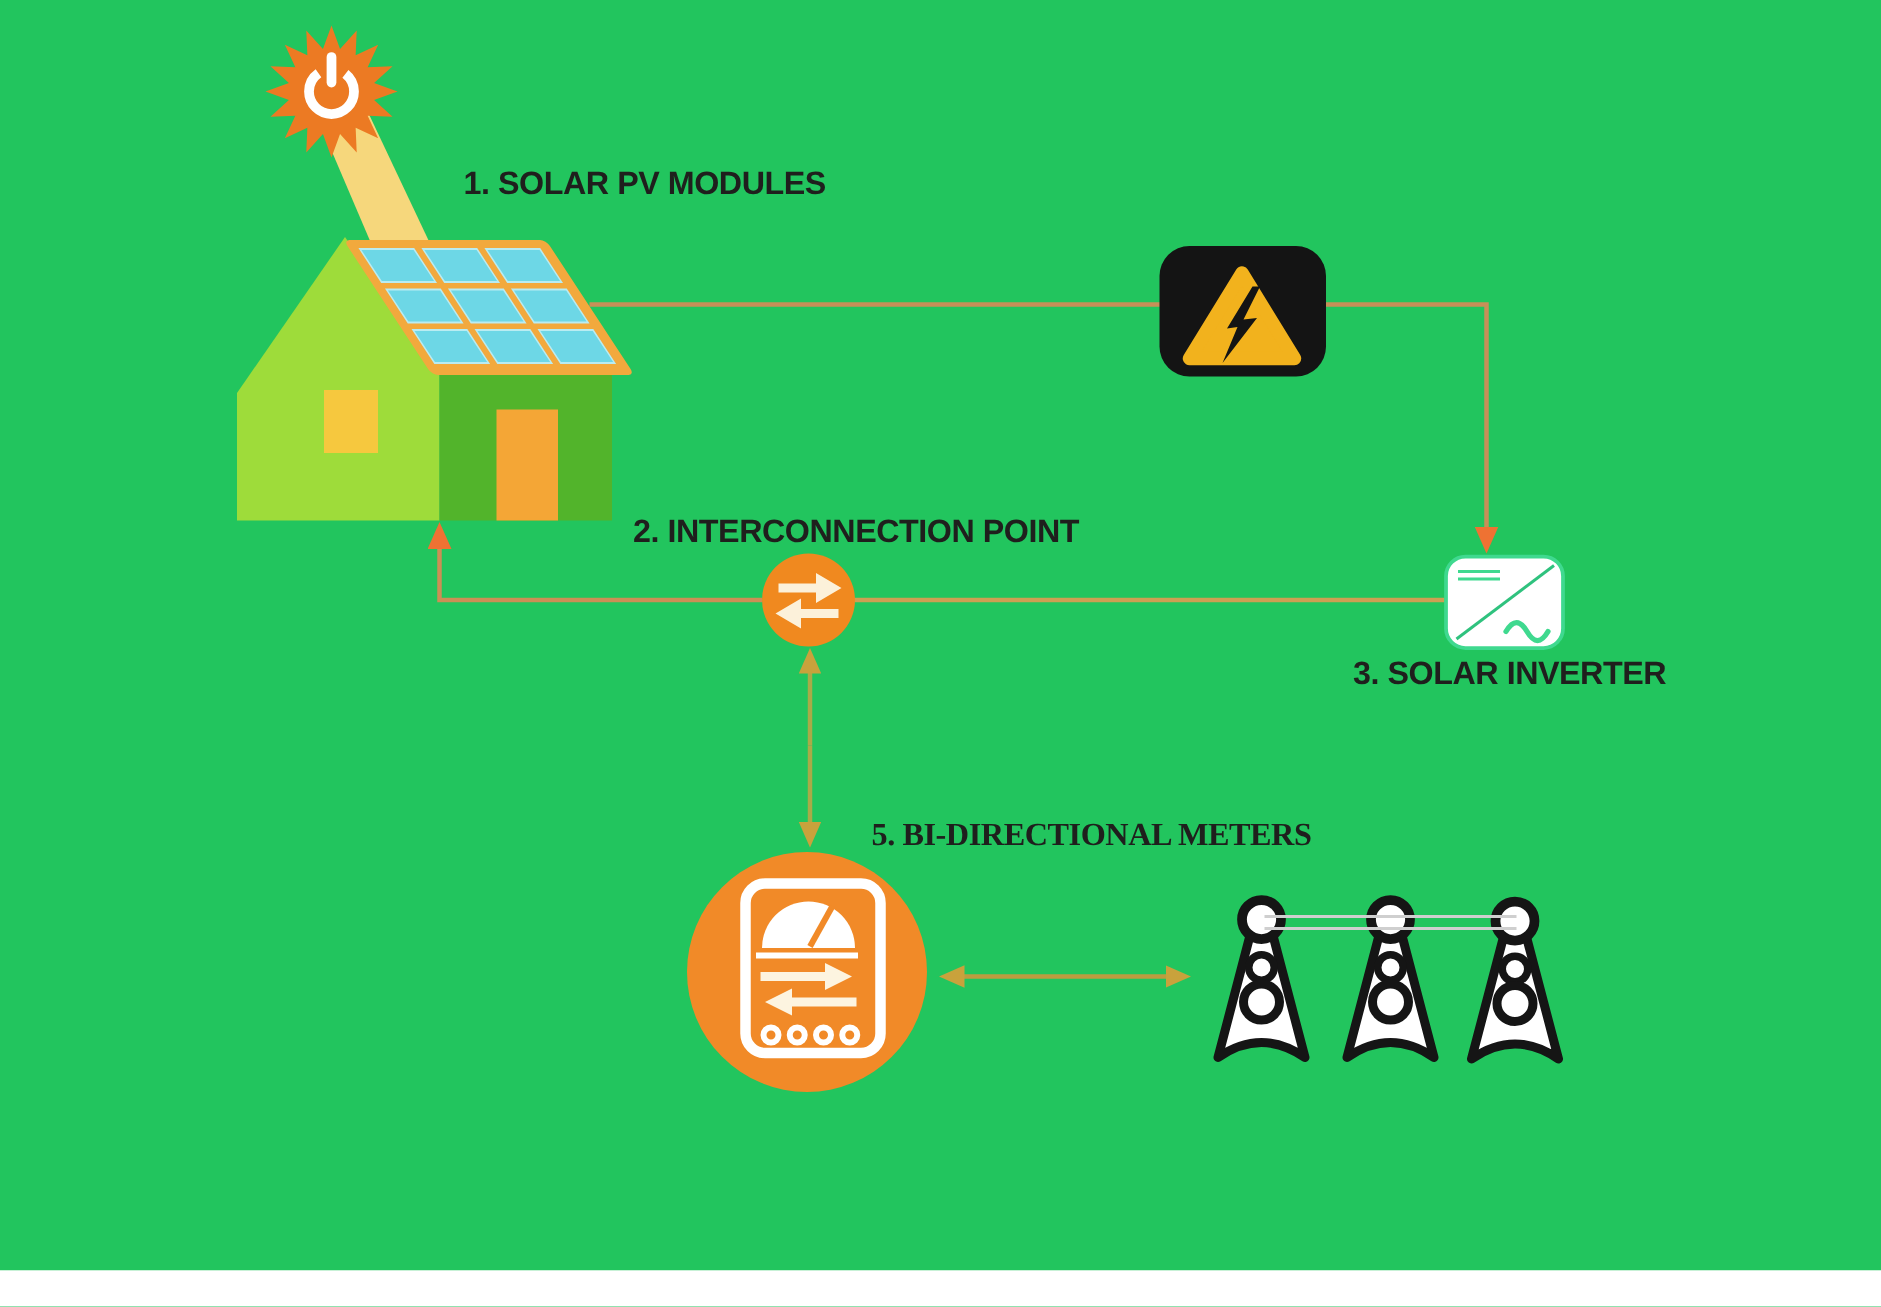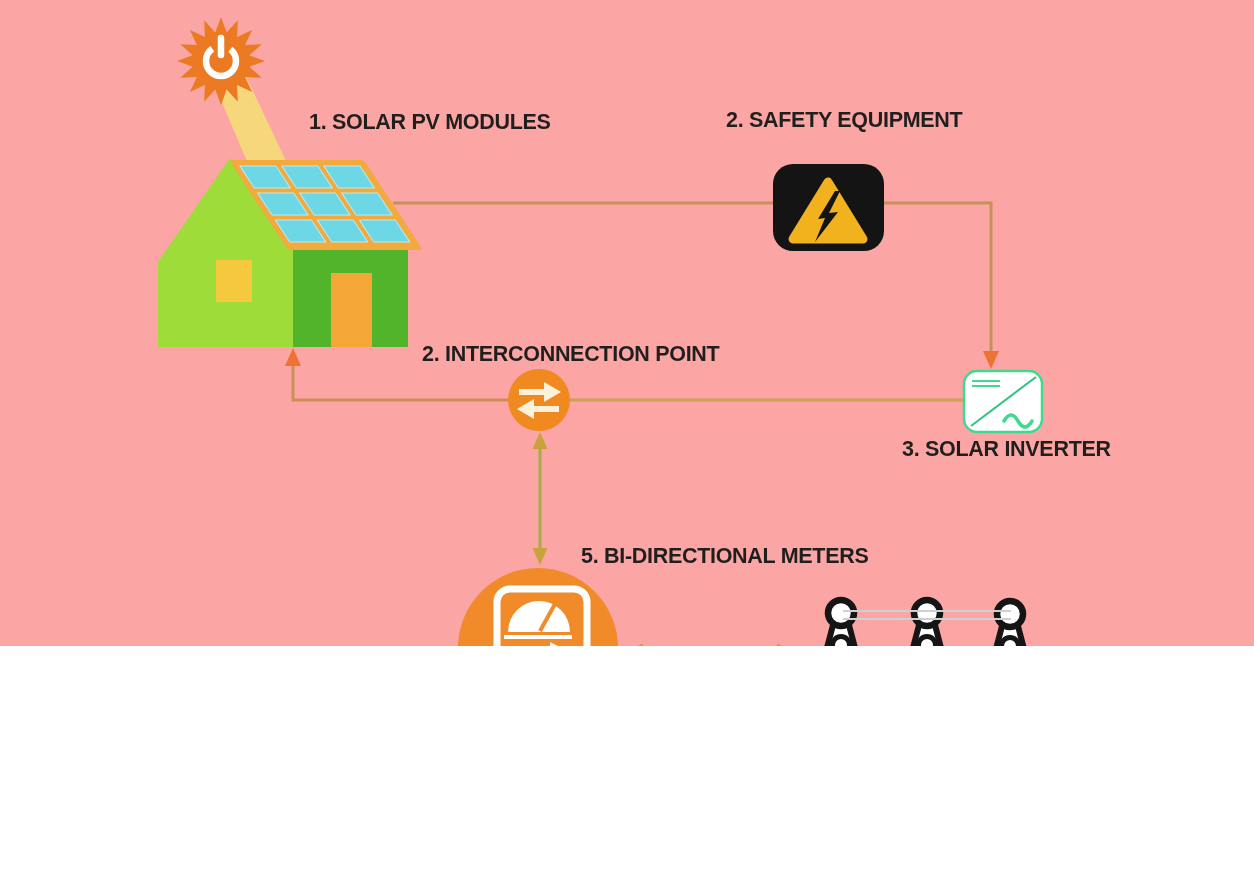--- a/index.html
+++ b/index.html
@@ -1,37 +1,37 @@
 <!DOCTYPE html>
 <html><head>
 <meta charset="utf-8">
 <style>
   html,body{margin:0;padding:0;background:#ffffff;}
   .canvas{
     position:relative;
-    width:1254px;height:646px;
-    background:#fca5a5;
+    width:1254px;height:847px;
+    background:#22c55e;
     overflow:hidden;
     font-family:"Liberation Sans",sans-serif;
   }
   .diagram-svg{position:absolute;left:0;top:0;}
   .label{
     position:absolute;
     font-family:"Liberation Sans",sans-serif;
     font-weight:700;
     font-size:21.5px;
     letter-spacing:-0.3px;
     color:#1f1f1d;
     white-space:nowrap;
   }
   .l1{left:309px;top:110px;}
   .l2{left:726px;top:108px;}
   .l3{left:902px;top:437px;text-align:center;}
   .l4{left:422px;top:342px;}
-  .l5{left:581px;top:544px;}
+  .l5{left:581px;top:544px;font-family:Liberation Serif, serif;}
 </style>
 </head>
 <body>
 
 <div class="canvas">
 
   <svg class="diagram-svg" width="1254" height="871" viewBox="0 0 1254 871">
     <defs>
       <marker id="ah-orange" markerUnits="userSpaceOnUse" markerWidth="18" markerHeight="16" refX="3" refY="8" orient="auto">
         <path d="M0,0 L18,8 L0,16 Z" fill="#ee7233"></path>
@@ -127,18 +127,17 @@
       <use href="#tower" x="892" y="597"></use>
       <use href="#tower" x="975" y="598"></use>
       <g stroke="#cfcfcf" stroke-width="2">
         <line x1="843" y1="611" x2="1011" y2="611"></line>
         <line x1="843" y1="619" x2="1011" y2="619"></line>
       </g>
     </g>
   </svg>
 
   <div class="label l1">1. SOLAR PV MODULES</div>
-  <div class="label l2">2. SAFETY EQUIPMENT</div>
   <div class="label l3">3. SOLAR INVERTER</div>
   <div class="label l4">2. INTERCONNECTION POINT</div>
   <div class="label l5">5. BI-DIRECTIONAL METERS</div>
 
 </div>
 
 </body></html>

